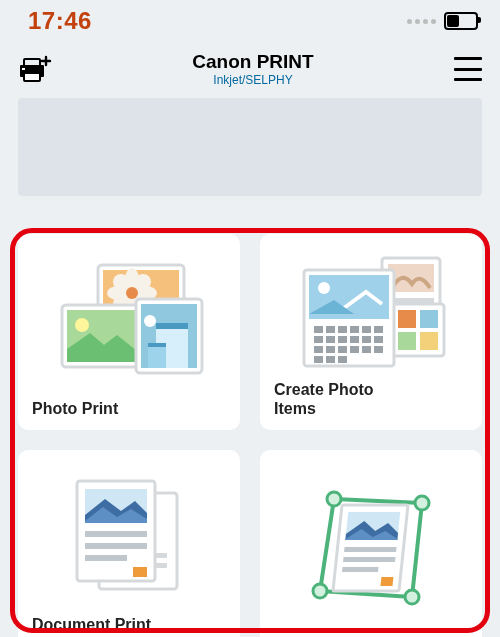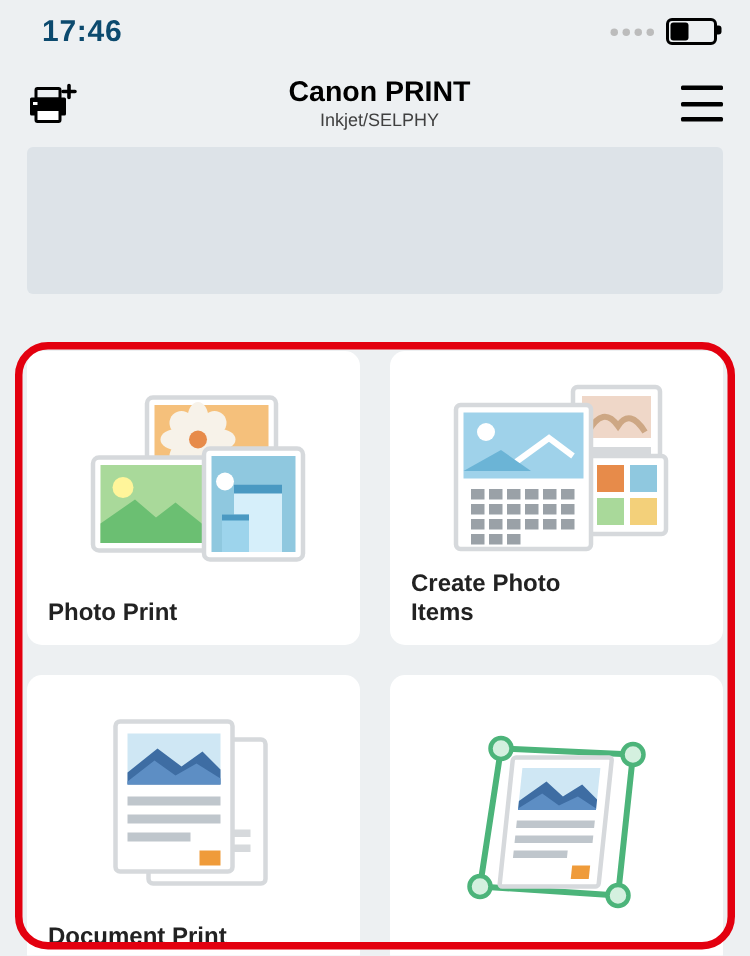--- a/index.html
+++ b/index.html
@@ -15,23 +15,23 @@
 
   
   .status-bar {
     height: 42px;
     display: flex;
     align-items: center;
     justify-content: space-between;
     padding: 0 22px 0 28px;
   }
   .status-time {
-    font-size: 20px;
+    font-size: 24px;
     font-weight: 600;
-    color: #0c4a6e;
+    color: #c2410c;
     letter-spacing: 0.5px;
   }
   .status-right {
     display: flex;
     align-items: center;
     gap: 8px;
   }
   .signal-dots {
     display: flex;
     gap: 3px;
@@ -70,21 +70,21 @@
     display: flex;
     align-items: center;
     justify-content: space-between;
     padding: 0 18px;
   }
   .printer-btn { width: 34px; height: 28px; position: relative; cursor: pointer; }
   .menu-btn { width: 28px; height: 24px; display:flex; flex-direction:column; justify-content:space-between; cursor:pointer; padding:2px 0;}
   .menu-btn span { height: 3px; width: 100%; background:#000; border-radius:1px; }
   .app-title { text-align:center; line-height:1.05; }
   .app-title .line1 { font-size:19px; font-weight:700; color:#000; }
-  .app-title .line2 { font-size:12px; color:#404040; margin-top:2px; }
+  .app-title .line2 { font-size:12px; color:#0369a1; margin-top:2px; }
 
   
   .banner {
     margin: 2px 18px 0 18px;
     height: 98px;
     background: #dde3e8;
     border-radius: 4px;
   }
 
   

